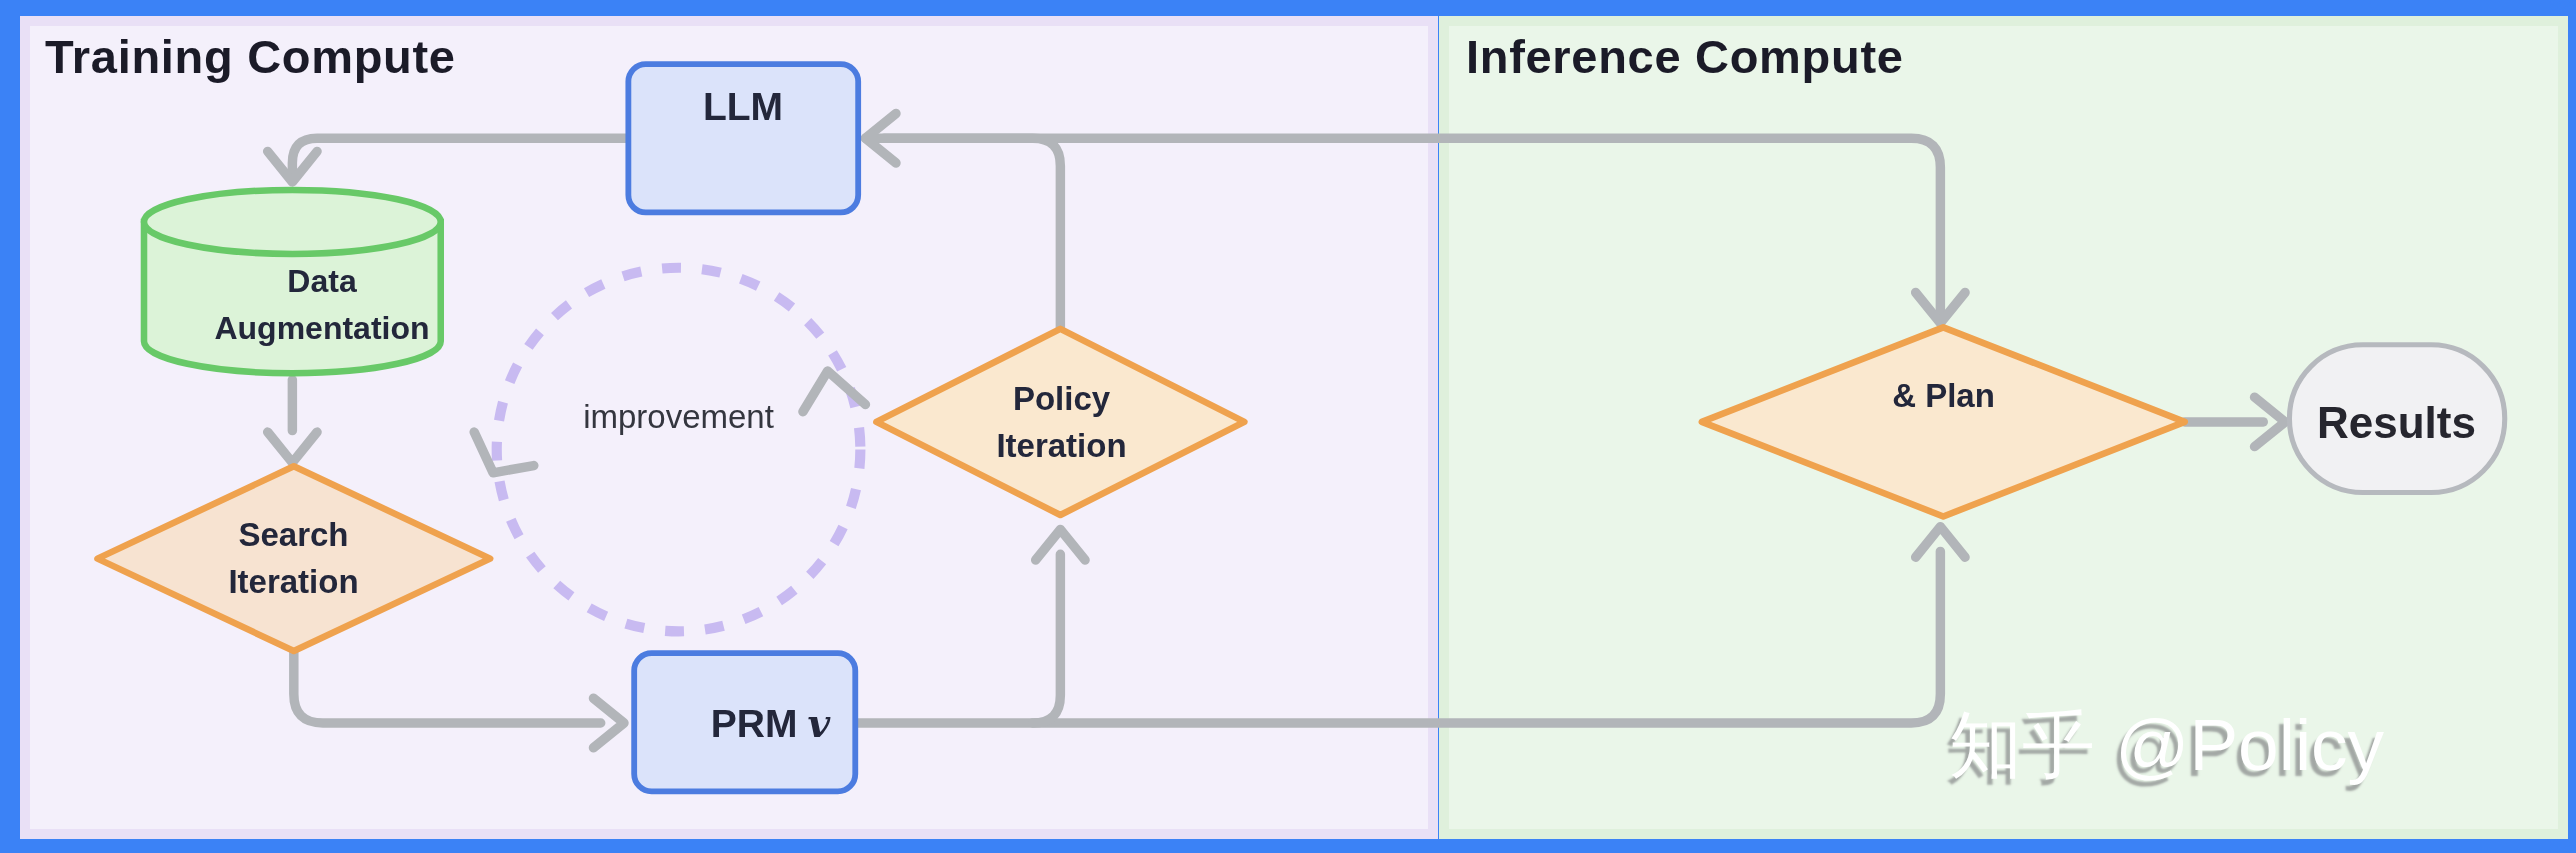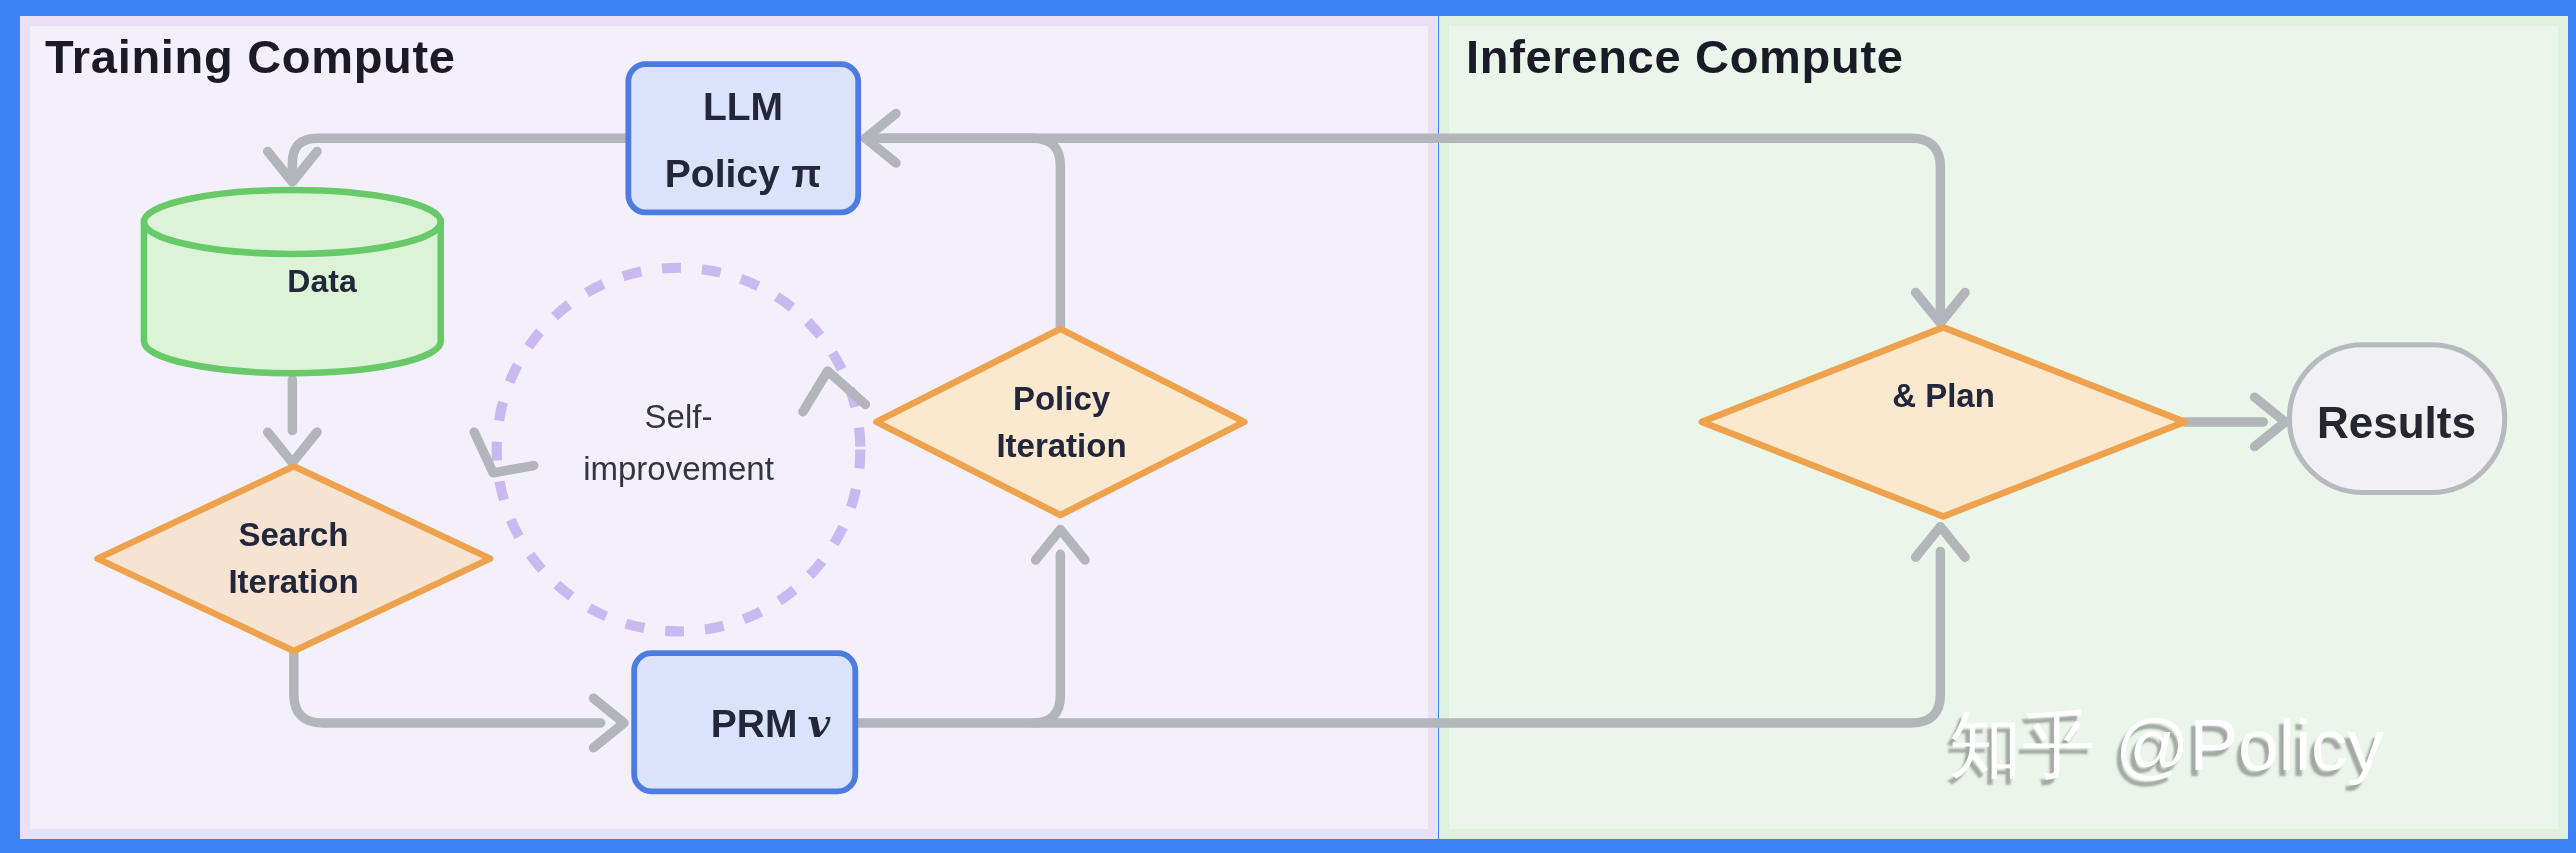--- a/index.html
+++ b/index.html
@@ -138,34 +138,33 @@
     <rect x="864" y="88" width="316" height="204" rx="24" fill="#dbe3fa" stroke="#4c7ce0" stroke-width="8"></rect>
     <rect x="872" y="898" width="304" height="190" rx="24" fill="#dbe3fa" stroke="#4c7ce0" stroke-width="8"></rect>
     <rect x="3148" y="474" width="296" height="203" rx="101" fill="#f1f1f3" stroke="#b6b9be" stroke-width="7"></rect>
   </svg>
 
   <div id="training-title" class="panel-title">Training Compute</div>
   <div id="inference-title" class="panel-title">Inference Compute</div>
 
   <div id="llm-label" class="node-label">
     <div>LLM</div>
-    <div><span>Policy</span><span class="sym">π</span></div>
   </div>
 
   <div id="data-label" class="node-label">
     <div>Data</div>
+    <div>Augmentation</div>
   </div>
 
   <div id="value-label" class="node-label">
     <div>Search</div>
     <div>Iteration</div>
   </div>
 
   <div id="self-label" class="node-label">
-    <div>Self-</div>
     <div>improvement</div>
   </div>
 
   <div id="policy-label" class="node-label">
     <div>Policy</div>
     <div>Iteration</div>
   </div>
 
   <div id="prm-label" class="node-label">
     <span>PRM</span><span class="math-sym">v</span>

